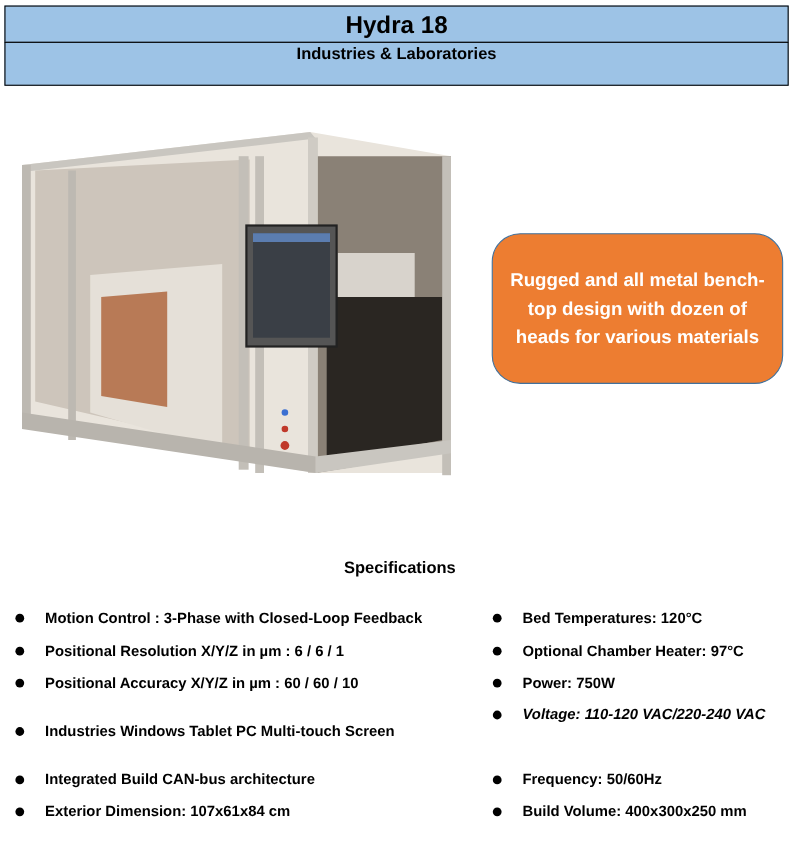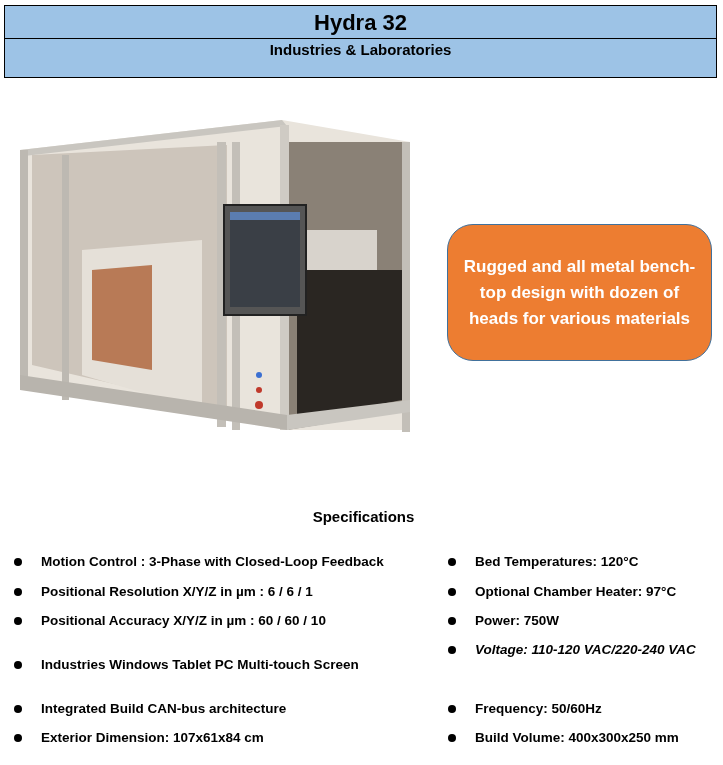--- a/index.html
+++ b/index.html
@@ -1,31 +1,31 @@
 <!DOCTYPE html>
 <html><head>
 <meta charset="utf-8">
 <style>
   html, body { margin:0; padding:0; background:#ffffff; }
   body { width:723px; height:765px; position:relative; overflow:hidden; font-family:"Liberation Sans", "DejaVu Sans", sans-serif; color:#000; }
   .hdr { position:absolute; left:4px; width:713px; background:#9dc3e6; border:1px solid #000; text-align:center; font-weight:bold; box-sizing:border-box; }
   .hdr.title { top:5px; height:34px; font-size:22px; line-height:33px; }
   .hdr.sub { top:38px; height:40px; font-size:15px; line-height:22px; }
   .photo { position:absolute; left:12px; top:120px; width:400px; height:320px; }
-  .callout { position:absolute; left:447px; top:212px; width:265px; height:137px; background:#ed7d31; border:1.5px solid #41719c; border-radius:26px; box-sizing:border-box; color:#fff; font-weight:bold; font-size:17px; line-height:26px; text-align:center; display:flex; align-items:center; justify-content:center; padding:0 10px;margin-top:12px; }
+  .callout { position:absolute; left:447px; top:212px; width:265px; height:137px; background:#ed7d31; border:1.5px solid #41719c; border-radius:26px; box-sizing:border-box; color:#fff; font-weight:bold; font-size:17px; line-height:26px; text-align:center; display:flex; align-items:center; justify-content:center; padding:0 10px; }
   .spec-title { position:absolute; left:0; width:723px; top:508px; text-align:center; font-weight:bold; font-size:15px; padding-left:2px; }
   .spec { position:absolute; font-weight:bold; font-size:13.5px; line-height:20px; }
   .spec .dot { position:absolute; left:0; top:6px; width:8px; height:8px; border-radius:50%; background:#000; }
   .spec .txt { position:absolute; left:27px; top:0; white-space:nowrap; }
   .spec.wrap .txt { white-space:normal; width:230px; line-height:29px; top:-5px;font-style:italic; }
 </style>
 </head>
 <body>
 
-<div class="hdr title">Hydra 32</div>
+<div class="hdr title">Hydra 18</div>
 <div class="hdr sub">Industries &amp; Laboratories</div>
 
 <svg class="photo" viewBox="0 0 400 320" xmlns="http://www.w3.org/2000/svg">
 
   <polygon points="8,30 270,0 398,22 398,310 275,310 8,265" fill="#e9e4dc"></polygon>
 
   <polygon points="275,22 398,22 398,290 275,310" fill="#8a8176"></polygon>
   <polygon points="285,150 390,150 390,280 285,300" fill="#2a2622"></polygon>
   <rect x="295" y="110" width="70" height="40" fill="#d8d3cc"></rect>
 

